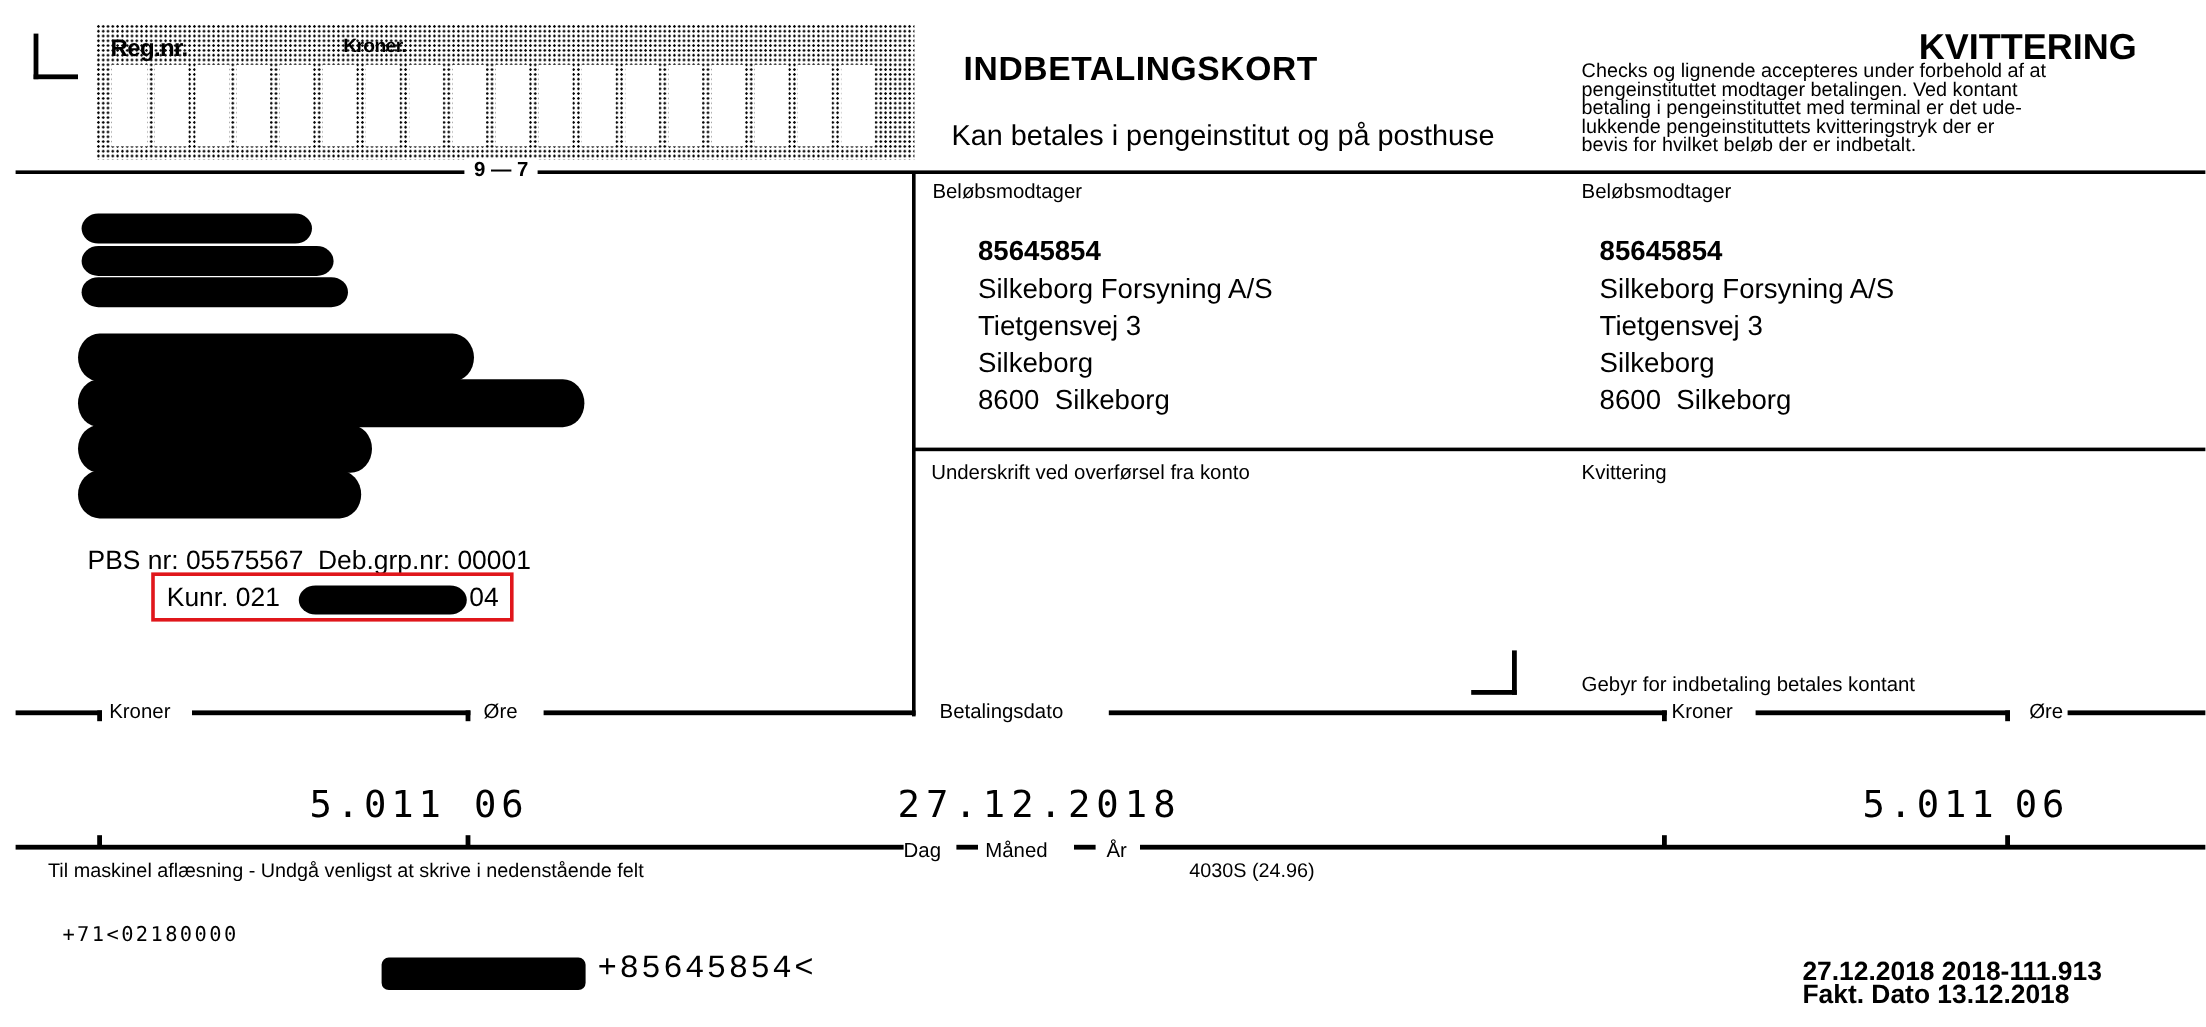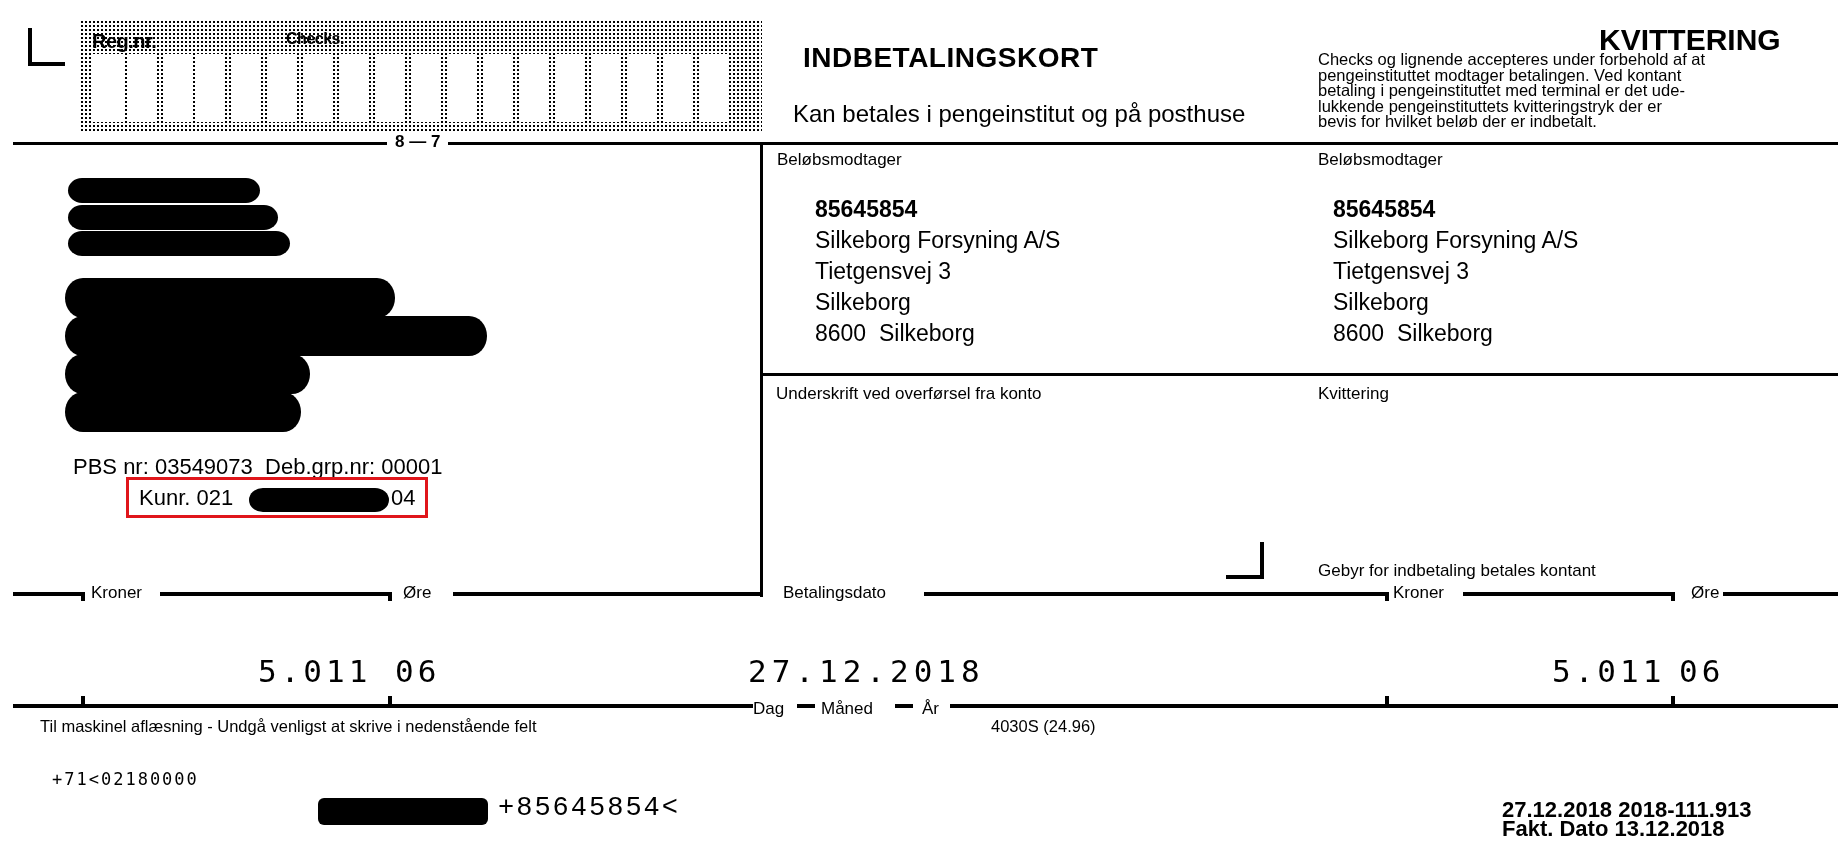--- a/index.html
+++ b/index.html
@@ -38,49 +38,49 @@
   <div class="cell" style="left:333px;width:28px;"></div>
   <div class="cell" style="left:369px;width:28px;"></div>
   <div class="cell" style="left:405px;width:28px;"></div>
   <div class="cell" style="left:441px;width:28px;"></div>
   <div class="cell" style="left:477px;width:28px;"></div>
   <div class="cell" style="left:513px;width:28px;"></div>
   <div class="cell" style="left:549px;width:28px;"></div>
   <div class="cell" style="left:585px;width:28px;"></div>
   <div class="cell" style="left:621px;width:28px;"></div>
   <span class="abs" style="left:12px;top:10px;font-size:20px;font-weight:bold;background:transparent;letter-spacing:-0.5px;">Reg.nr.</span>
-  <span class="abs" style="left:206px;top:10px;font-size:16px;font-weight:bold;letter-spacing:-0.5px;">Checks.</span>
+  <span class="abs" style="left:206px;top:10px;font-size:16px;font-weight:bold;letter-spacing:-0.5px;">Kroner.</span>
 </div>
 
 <div class="abs" style="left:803px;top:42px;font-size:28px;font-weight:bold;letter-spacing:0.5px;">INDBETALINGSKORT</div>
 <div class="abs" style="left:793px;top:100px;font-size:24px;">Kan betales i pengeinstitut og på posthuse</div>
 
 <div class="abs" style="left:1599px;top:23px;font-size:30px;font-weight:bold;">KVITTERING</div>
 <div class="abs" style="left:1318px;top:52px;font-size:16.5px;line-height:15.5px;">
   <div>Checks og lignende accepteres under forbehold af at</div>
   <div>pengeinstituttet modtager betalingen. Ved kontant</div>
   <div>betaling i pengeinstituttet med terminal er det ude-</div>
   <div>lukkende pengeinstituttets kvitteringstryk der er</div>
   <div>bevis for hvilket beløb der er indbetalt.</div>
 </div>
 
 <div class="hline" style="left:13px;top:142px;width:1825px;height:3px;"></div>
-<span class="abs gap-label" style="left:387px;top:132px;font-size:17px;font-weight:bold;line-height:20px;">8 — 7</span>
+<span class="abs gap-label" style="left:387px;top:132px;font-size:17px;font-weight:bold;line-height:20px;">9 — 7</span>
 
 <div class="vline" style="left:760px;top:143px;width:3px;height:454px;"></div>
 
 <div class="redact" style="left:68px;top:178px;width:192px;height:25px;"></div>
 <div class="redact" style="left:68px;top:205px;width:210px;height:25px;"></div>
 <div class="redact" style="left:68px;top:231px;width:222px;height:25px;"></div>
 <div class="redact" style="left:65px;top:278px;width:330px;height:40px;border-radius:18px / 50%;"></div>
 <div class="redact" style="left:65px;top:316px;width:422px;height:40px;border-radius:18px / 50%;"></div>
 <div class="redact" style="left:65px;top:354px;width:245px;height:40px;border-radius:18px / 50%;"></div>
 <div class="redact" style="left:65px;top:392px;width:236px;height:40px;border-radius:18px / 50%;"></div>
 
-<div class="abs" style="left:73px;top:454px;font-size:22px;white-space:pre;">PBS nr: 03549073  Deb.grp.nr: 00001</div>
+<div class="abs" style="left:73px;top:454px;font-size:22px;white-space:pre;">PBS nr: 05575567  Deb.grp.nr: 00001</div>
 <div class="abs" style="left:126px;top:477px;width:302px;height:41px;border:3px solid #e0161b;box-sizing:border-box;text-align:right;">
   <span class="abs" style="left:10px;top:5px;font-size:22px;">Kunr. 021</span>
   <div class="redact" style="left:120px;top:8px;width:140px;height:24px;"></div>
   <span class="abs" style="left:262px;top:5px;font-size:22px;">04</span>
 </div>
 
 <div class="abs lbl-small" style="left:777px;top:150px;">Beløbsmodtager</div>
 <div class="abs" style="left:815px;top:194px;">
   <div class="recipient-line" style="font-weight:bold;">85645854</div>
   <div class="recipient-line">Silkeborg Forsyning A/S</div>

